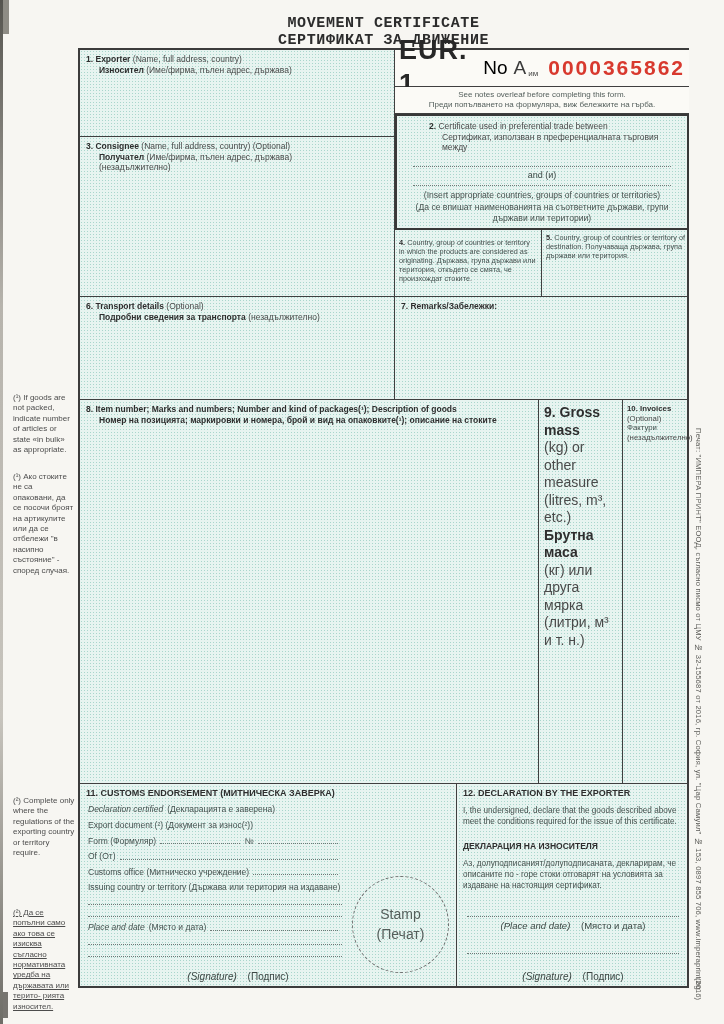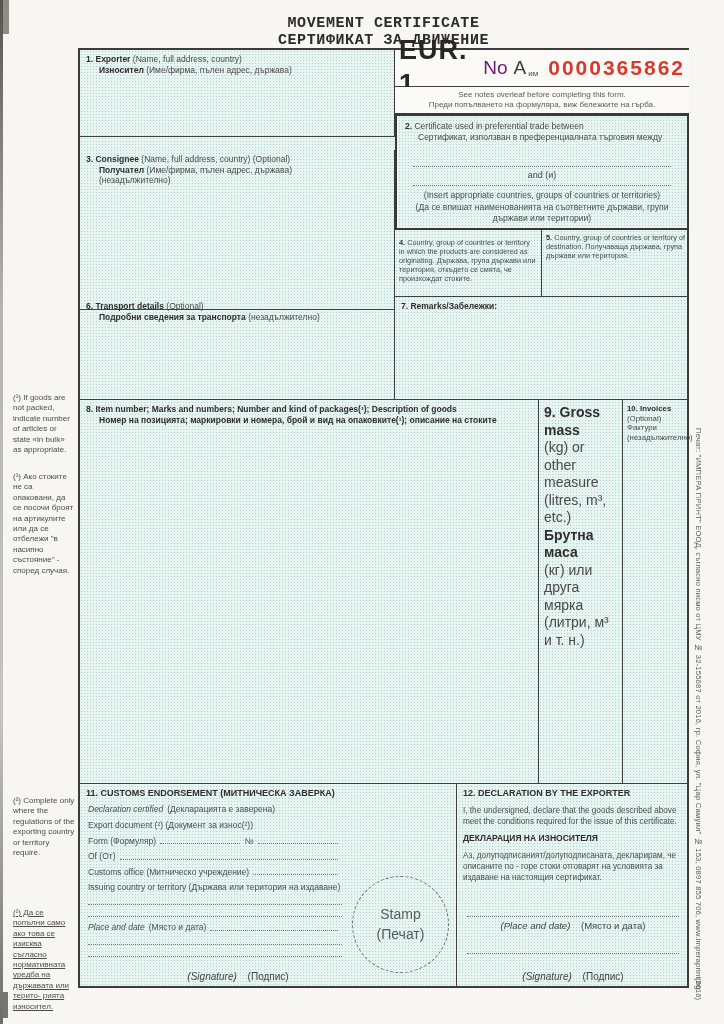--- a/index.html
+++ b/index.html
@@ -43,36 +43,36 @@
   .b1  { left:0;   top:0;   width:315px; height:87px; }
   .eurbox { left:315px; top:0; width:294px; height:37px; background:#fbfaf6;
             display:flex; align-items:center; justify-content:center; padding:2px 4px; }
   .notesbox { left:315px; top:37px; width:294px; height:27px; background:#fbfaf6;
             display:flex; flex-direction:column; align-items:center; justify-content:center;
             font-size:8px; color:#55605d; line-height:1.3; text-align:center; }
   .b2  { left:315px; top:64px; width:294px; height:116px; border:2px solid #383838 !important;
          display:flex; flex-direction:column; }
   .b4  { left:315px; top:180px; width:147px; height:67px; font-size:7.3px; line-height:1.25; padding:8px 4px; }
   .b5  { left:462px; top:180px; width:147px; height:67px; font-size:7.3px; line-height:1.25; padding:3px 4px; }
-  .b3  { left:0;   top:100px;  width:315px; height:160px; }
+  .b3  { left:0;   top:87px;  width:315px; height:160px; }
   .b6  { left:0;   top:247px; width:315px; height:103px; }
   .b7  { left:315px; top:247px; width:294px; height:103px; }
   .b8  { left:0;   top:350px; width:459px; height:384px; }
   .b9  { left:459px; top:350px; width:84px; height:384px; font-size:14px; padding:4px 5px; }
   .b10 { left:543px; top:350px; width:66px; height:384px; font-size:7.8px; padding:4px 4px; }
   .b11 { left:0;   top:734px; width:377px; height:204px; }
   .b12 { left:377px; top:734px; width:232px; height:204px; }
 
   .eur-code { font-size:27px; font-weight:bold; color:#272727; letter-spacing:1px; }
-  .eur-no { font-size:19px; color:#701a75; margin-left:0; }
+  .eur-no { font-size:19px; color:#000000; margin-left:0; }
   .eur-series { font-size:19px; color:#3a3a3a; margin-left:6px; }
   .eur-sub { font-size:8px; color:#4a4a4a; margin-left:2px; align-self:flex-end; padding-bottom:5px; }
   .eur-num { font-size:21px; margin-left:10px; letter-spacing:2px; font-weight:bold; }
 
-  .b2 .head { padding:1px 2px; }
+  .b2 .head { padding:1px 2px;margin-left:24px; }
   .rule { border-bottom:1px dotted #6f7a77; margin:0 10px; height:1px; }
   .b2 .and { text-align:center; font-size:9px; color:#3f4a47; padding:3px 0 4px; }
   .b2 .insert { text-align:center; font-size:8.6px; color:#45504d; line-height:1.3; padding:4px 6px 0; }
   .b2 .spacer { flex:1; }
 
   .line { display:flex; align-items:flex-end; margin-top:5px; }
   .dots { flex:1; border-bottom:1px dotted #6d7875; margin:0 4px 2px; height:8px; }
   .dotline { border-bottom:1px dotted #6d7875; height:12px; }
   .b11-lines { padding:0 2px; width:258px; }
   .b11 .sig, .b12 .sig { position:absolute; left:0; right:0; bottom:5px; text-align:center; font-size:10px; color:#3d4744; }
@@ -274,21 +274,21 @@
       </div>
       <div class="sig" style="left:-60px">
         <span class="it">(Signature)</span>
         <span>(Подпис)</span>
       </div>
     </div>
 
     <div class="bx b12">
       <div class="lbl" style="font-size:9px">12. DECLARATION BY THE EXPORTER</div>
       <div class="para">I, the undersigned, declare that the goods described above meet the conditions required for the issue of this certificate.</div>
-      <div class="lbl" style="margin-top:6px">ДЕКЛАРАЦИЯ НА ИЗНОСИТЕЛЯ</div>
+      <div class="lbl" style="margin-top:14px">ДЕКЛАРАЦИЯ НА ИЗНОСИТЕЛЯ</div>
       <div class="para">Аз, долуподписаният/долуподписаната, декларирам, че описаните по - горе стоки отговарят на условията за издаване на настоящия сертификат.</div>
       <div class="place">
         <div class="dotline"></div>
         <span class="it">(Place and date)</span>
         <span style="margin-left:8px">(Място и дата)</span>
       </div>
       <div class="sigline dotline"></div>
       <div class="sig">
         <span class="it">(Signature)</span>
         <span>(Подпис)</span>

